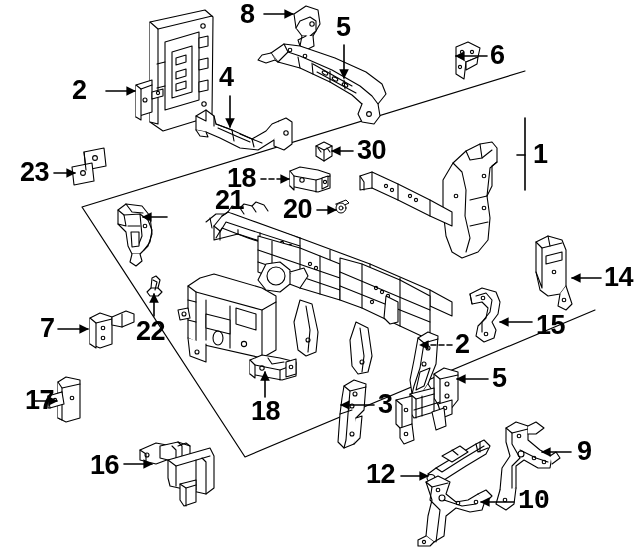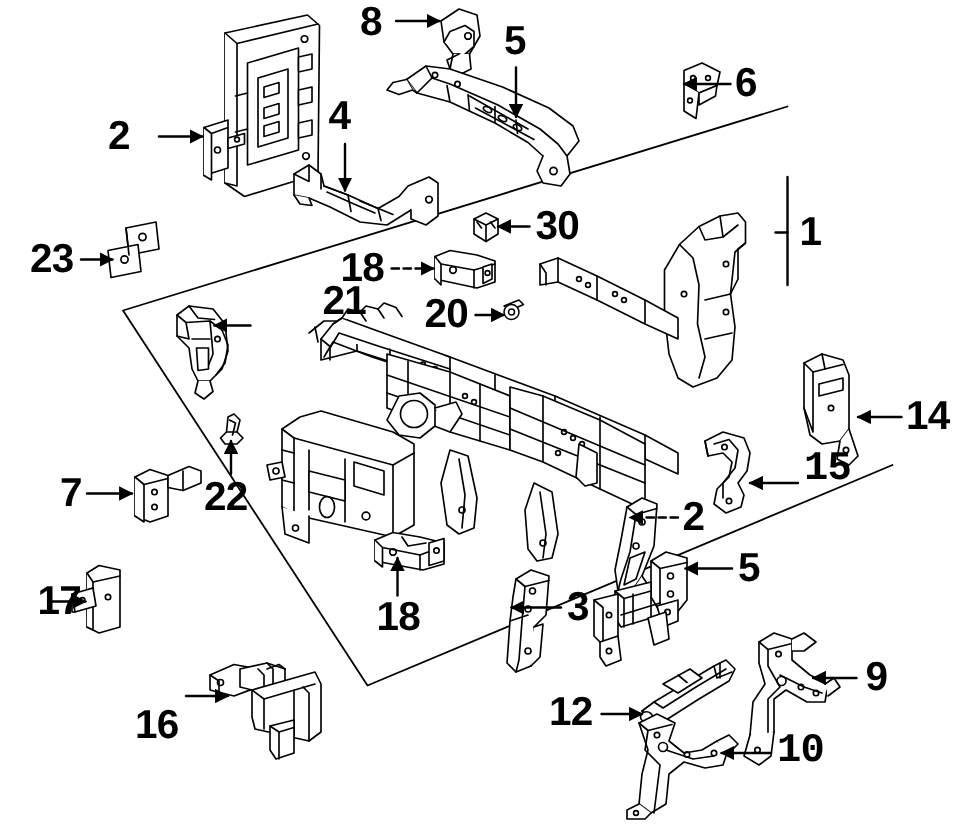--- a/index.html
+++ b/index.html
@@ -481,22 +481,22 @@
 <div class="lbl" style="left:336px;top:14px;">5</div>
 <div class="lbl" style="left:490px;top:42px;">6</div>
 <div class="lbl" style="left:40px;top:315px;">7</div>
 <div class="lbl" style="left:240px;top:1px;">8</div>
 <div class="lbl" style="left:577px;top:438px;">9</div>
 <div class="lbl" style="left:518px;top:488px;font-family:Liberation Mono, monospace;">10</div>
 <div class="lbl" style="left:492px;top:365px;">5</div>
 <div class="lbl" style="left:366px;top:461px;">12</div>
 <div class="lbl" style="left:72px;top:77px;">2</div>
 <div class="lbl" style="left:604px;top:264px;">14</div>
-<div class="lbl" style="left:536px;top:300px;font-family:Liberation Mono, monospace;">15</div>
-<div class="lbl" style="left:90px;top:470px;text-align:center;">16</div>
+<div class="lbl" style="left:536px;top:312px;">15</div>
+<div class="lbl" style="left:90px;top:452px;text-align:center;">16</div>
 <div class="lbl" style="left:1px;top:387px;margin-left:24px;">17</div>
 <div class="lbl" style="left:227px;top:165px;">18</div>
 <div class="lbl" style="left:251px;top:398px;">18</div>
 <div class="lbl" style="left:283px;top:196px;">20</div>
 <div class="lbl" style="left:357px;top:137px;">30</div>
 <div class="lbl" style="left:171px;top:187px;margin-left:44px;">21</div>
 <div class="lbl" style="left:136px;top:318px;">22</div>
 <div class="lbl" style="left:20px;top:159px;">23</div>
 
 </div>

